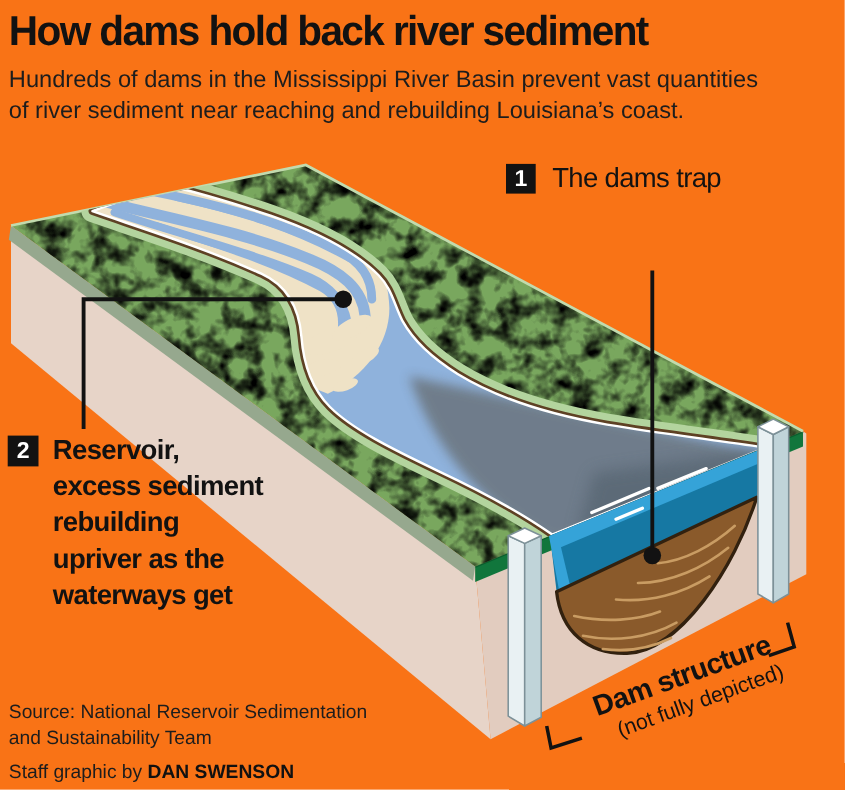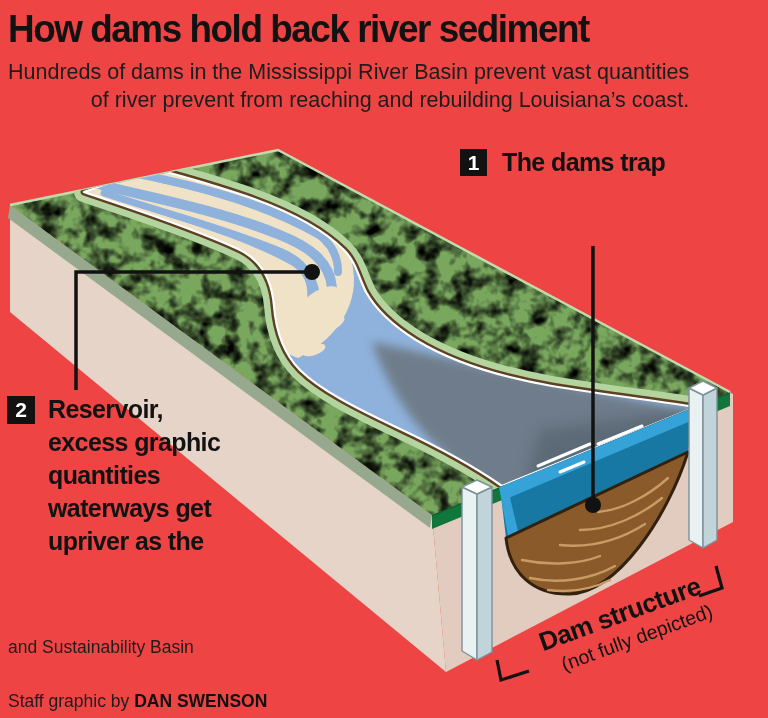--- a/index.html
+++ b/index.html
@@ -1,27 +1,27 @@
 <!DOCTYPE html>
 <html style="--ink: #121212; --forest-base: #79a75e; --forest-dark: #47822f; --forest-light: #a9cc8b; --edge-highlight: #c2dbae; --marsh-green: #b3d49e; --bank-brown: #5e4124; --river-blue: #8fb2dc; --sediment-cream: #efe2c6; --plume-gray: #6e7a86; --plume-dark: #55646f; --cross-teal: #1678a3; --bright-blue: #35a3d8; --sediment-brown: #8a5a2b; --sediment-streak: #c99c63; --bowl-outline: #32210f; --soil-pink: #e7d4c8; --soil-pink-dark: #e2ccbf; --cliff-green: #96a88e; --cut-green: #11763c; --cut-green-dark: #0b5e2e; --pillar-light: #e9f1f3; --pillar-mid: #c0d4d9; --pillar-outline: #7d9198;"><head>
 <meta charset="utf-8">
 <style>
   html,body{margin:0;padding:0;background:#ffffff;}
-  #stage{position:relative;width:768px;height:718px;background:#ef4444;overflow:hidden;
+  #stage{position:relative;width:768px;height:718px;background:#f97316;overflow:hidden;
          font-family:"Liberation Sans", sans-serif;color:var(--ink,#121212);}
   #art{position:absolute;left:0;top:0;}
   .txt{position:absolute;}
   #title{left:8px;top:8px;font-size:38px;font-weight:800;letter-spacing:-1.5px;
          transform:scaleX(.97);transform-origin:left top;white-space:nowrap;color:var(--ink);}
-  #subtitle{left:8px;top:58px;font-size:21.5px;line-height:28px;color:#1d1d1d;text-align:right;}
+  #subtitle{left:8px;top:58px;font-size:21.5px;line-height:28px;color:#1d1d1d;}
   .ann{display:flex;align-items:flex-start;}
   .badge{background:var(--ink);color:#fff;font-weight:700;display:flex;align-items:center;justify-content:center;flex:0 0 auto;}
   #ann1{left:460px;top:146px;}
   #ann1 .badge{width:27px;height:27px;font-size:21px;margin-top:3px;}
-  #ann1 .lines{margin-left:15px;font-size:25px;line-height:32px;font-weight:700;letter-spacing:-0.6px;white-space:nowrap;}
+  #ann1 .lines{margin-left:15px;font-size:25px;line-height:32px;font-weight:400;letter-spacing:-0.6px;white-space:nowrap;}
   #ann2{left:7px;top:393px;}
   #ann2 .badge{width:28px;height:28px;font-size:21px;margin-top:3px;}
   #ann2 .lines{margin-left:13px;font-size:25px;line-height:33px;font-weight:700;letter-spacing:-0.6px;white-space:nowrap;}
   #damlabel{left:498px;top:598px;width:252px;transform:rotate(-20deg);text-align:center;}
   #damlabel .l1{font-size:26px;font-weight:800;letter-spacing:-0.5px;white-space:nowrap;}
   #damlabel .l2{font-size:19.5px;font-weight:400;margin-left:16px;margin-top:1px;white-space:nowrap;}
   #source{left:8px;top:636px;font-size:17.5px;line-height:23px;color:#1d1d1d;}
   #credit{left:8px;top:691px;font-size:17.5px;color:#1d1d1d;}
   #credit b{font-weight:700;color:#111;}
 </style>
@@ -175,47 +175,48 @@
       <circle cx="593" cy="505" r="8" style="fill:var(--ink)"></circle>
       <polyline points="312,272 76,272 76,390" fill="none" style="stroke:var(--ink)" stroke-width="3.5"></polyline>
       <circle cx="312" cy="272" r="8" style="fill:var(--ink)"></circle>
     </g>
   </svg>
 
   <div class="txt" id="title">How dams hold back river sediment</div>
 
   <div class="txt" id="subtitle">
     <div>Hundreds of dams in the Mississippi River Basin prevent vast quantities</div>
-    <div>of river prevent from reaching and rebuilding Louisiana’s coast.</div>
+    <div>of river sediment near reaching and rebuilding Louisiana’s coast.</div>
   </div>
 
   <div class="txt ann" id="ann1">
     <div class="badge">1</div>
     <div class="lines">
       <div>The dams trap</div>
     </div>
   </div>
 
   <div class="txt ann" id="ann2">
     <div class="badge">2</div>
     <div class="lines">
       <div>Reservoir,</div>
-      <div>excess graphic</div>
-      <div>quantities</div>
+      <div>excess sediment</div>
+      <div>rebuilding</div>
+      <div>upriver as the</div>
       <div>waterways get</div>
-      <div>upriver as the</div>
     </div>
   </div>
 
   <div class="txt" id="damlabel">
     <div class="l1">Dam structure</div>
     <div class="l2">(not fully depicted)</div>
   </div>
 
   <div class="txt" id="source">
-    <div>and Sustainability Basin</div>
+    <div>Source: National Reservoir Sedimentation</div>
+    <div>and Sustainability Team</div>
   </div>
 
   <div class="txt" id="credit">
     <span>Staff graphic by </span><b>DAN SWENSON</b>
   </div>
 
 </div>
 
 </body></html>

